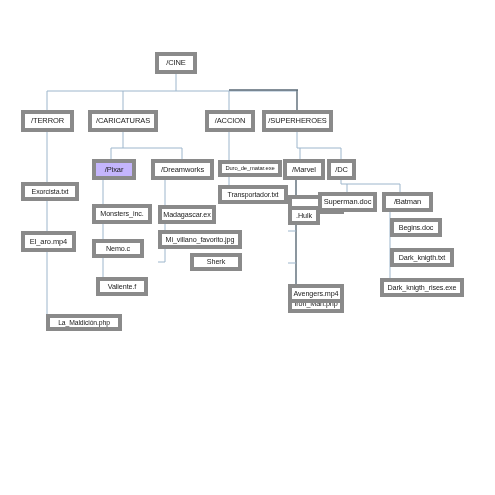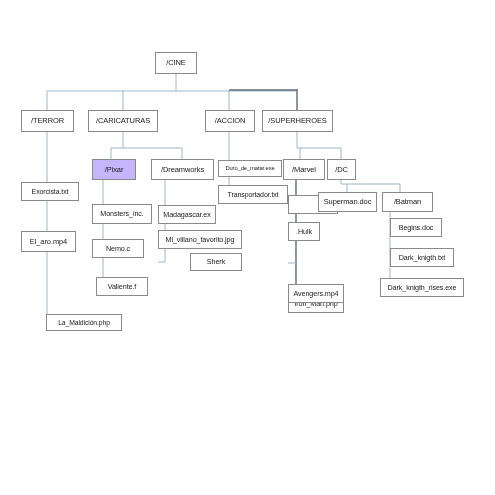--- a/index.html
+++ b/index.html
@@ -24,21 +24,21 @@
     left: 0;
     top: 0;
     width: 495px;
     height: 495px;
     pointer-events: none;
   }
   .node {
     position: absolute;
     box-sizing: border-box;
     background: #ffffff;
-    border: 1px solid #ef4444;
+    border: 4px solid #ef4444;
     color: #1a1a1a;
     display: flex;
     align-items: center;
     justify-content: center;
     text-align: center;
     line-height: 1.05;
     white-space: nowrap;
     letter-spacing: -0.1px;
     z-index: 2;
   }
@@ -107,21 +107,21 @@
       <div class="node" style="left: 92px; top: 239px; width: 52px; height: 19px; font-size: 7.2px; border-color: rgb(138, 138, 138); background: rgb(255, 255, 255); color: rgb(26, 26, 26);">Nemo.c</div>
       <div class="node" style="left: 96px; top: 277px; width: 52px; height: 19px; font-size: 7.2px; border-color: rgb(138, 138, 138); background: rgb(255, 255, 255); color: rgb(26, 26, 26);">Valiente.f</div>
       <div class="node" style="left: 158px; top: 205px; width: 58px; height: 19px; font-size: 7.2px; border-color: rgb(138, 138, 138); background: rgb(255, 255, 255); color: rgb(26, 26, 26);">Madagascar.ex</div>
       <div class="node" style="left: 158px; top: 230px; width: 84px; height: 19px; font-size: 7.2px; border-color: rgb(138, 138, 138); background: rgb(255, 255, 255); color: rgb(26, 26, 26);">Mi_villano_favorito.jpg</div>
       <div class="node" style="left: 158px; top: 253px; width: 52px; height: 18px; font-size: 7.2px; border-color: rgb(138, 138, 138); background: rgb(255, 255, 255); color: rgb(26, 26, 26); margin-left: 32px;">Sherk</div>
       <div class="node" style="left: 218px; top: 160px; width: 64px; height: 17px; font-size: 5.8px; border-color: rgb(138, 138, 138); background: rgb(255, 255, 255); color: rgb(26, 26, 26);">Duro_de_matar.exe</div>
       <div class="node" style="left: 218px; top: 185px; width: 70px; height: 19px; font-size: 7px; border-color: rgb(138, 138, 138); background: rgb(255, 255, 255); color: rgb(26, 26, 26);">Transportador.txt</div>
       <div class="node" style="left: 283px; top: 159px; width: 42px; height: 21px; font-size: 7.5px; border-color: rgb(138, 138, 138); background: rgb(255, 255, 255); color: rgb(26, 26, 26);">/Marvel</div>
       <div class="node" style="left: 327px; top: 159px; width: 29px; height: 21px; font-size: 7.5px; border-color: rgb(138, 138, 138); background: rgb(255, 255, 255); color: rgb(26, 26, 26);">/DC</div>
       <div class="node" style="left: 288px; top: 195px; width: 32px; height: 19px; font-size: 7.2px; border-color: rgb(138, 138, 138); background: rgb(255, 255, 255); color: rgb(26, 26, 26); padding-left: 48px;">.Thor</div>
-      <div class="node" style="left: 288px; top: 222px; width: 32px; height: 19px; font-size: 7.2px; border-color: rgb(138, 138, 138); background: rgb(255, 255, 255); color: rgb(26, 26, 26);">.Hulk</div>
+      <div class="node" style="left: 288px; top: 206px; width: 32px; height: 19px; font-size: 7.2px; border-color: rgb(138, 138, 138); background: rgb(255, 255, 255); color: rgb(26, 26, 26);">.Hulk</div>
       <div class="node" style="left: 288px; top: 254px; width: 56px; height: 19px; font-size: 7.2px; border-color: rgb(138, 138, 138); background: rgb(255, 255, 255); color: rgb(26, 26, 26); margin-top: 40px;">Iron_Man.php</div>
       <div class="node" style="left: 288px; top: 284px; width: 56px; height: 19px; font-size: 7.2px; border-color: rgb(138, 138, 138); background: rgb(255, 255, 255); color: rgb(26, 26, 26);">Avengers.mp4</div>
       <div class="node" style="left: 318px; top: 192px; width: 59px; height: 20px; font-size: 7.5px; border-color: rgb(138, 138, 138); background: rgb(255, 255, 255); color: rgb(26, 26, 26);">Superman.doc</div>
       <div class="node" style="left: 382px; top: 192px; width: 51px; height: 20px; font-size: 7.5px; border-color: rgb(138, 138, 138); background: rgb(255, 255, 255); color: rgb(26, 26, 26);">/Batman</div>
       <div class="node" style="left: 390px; top: 218px; width: 52px; height: 19px; font-size: 7.2px; border-color: rgb(138, 138, 138); background: rgb(255, 255, 255); color: rgb(26, 26, 26);">Begins.doc</div>
       <div class="node" style="left: 390px; top: 248px; width: 64px; height: 19px; font-size: 7.2px; border-color: rgb(138, 138, 138); background: rgb(255, 255, 255); color: rgb(26, 26, 26);">Dark_knigth.txt</div>
       <div class="node" style="left: 380px; top: 278px; width: 84px; height: 19px; font-size: 7.2px; border-color: rgb(138, 138, 138); background: rgb(255, 255, 255); color: rgb(26, 26, 26);">Dark_knigth_rises.exe</div>
     </div>
 </div>
 

